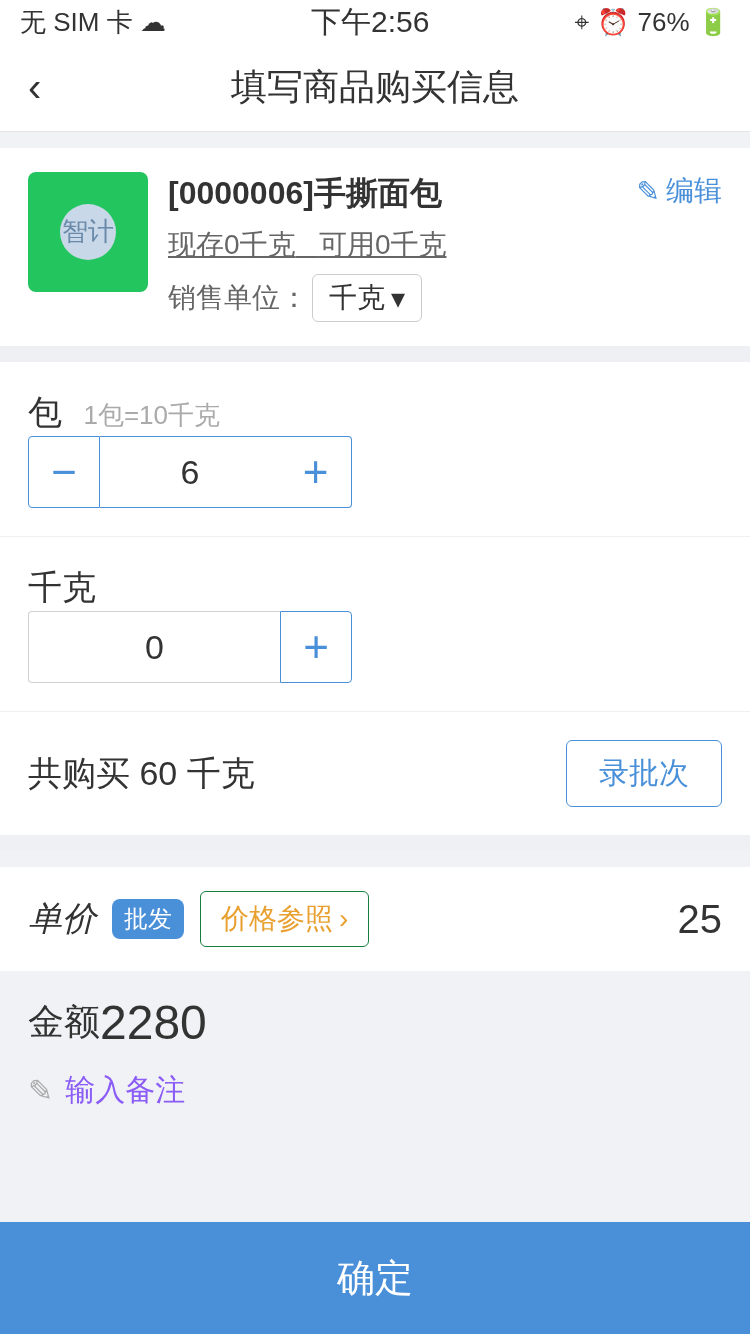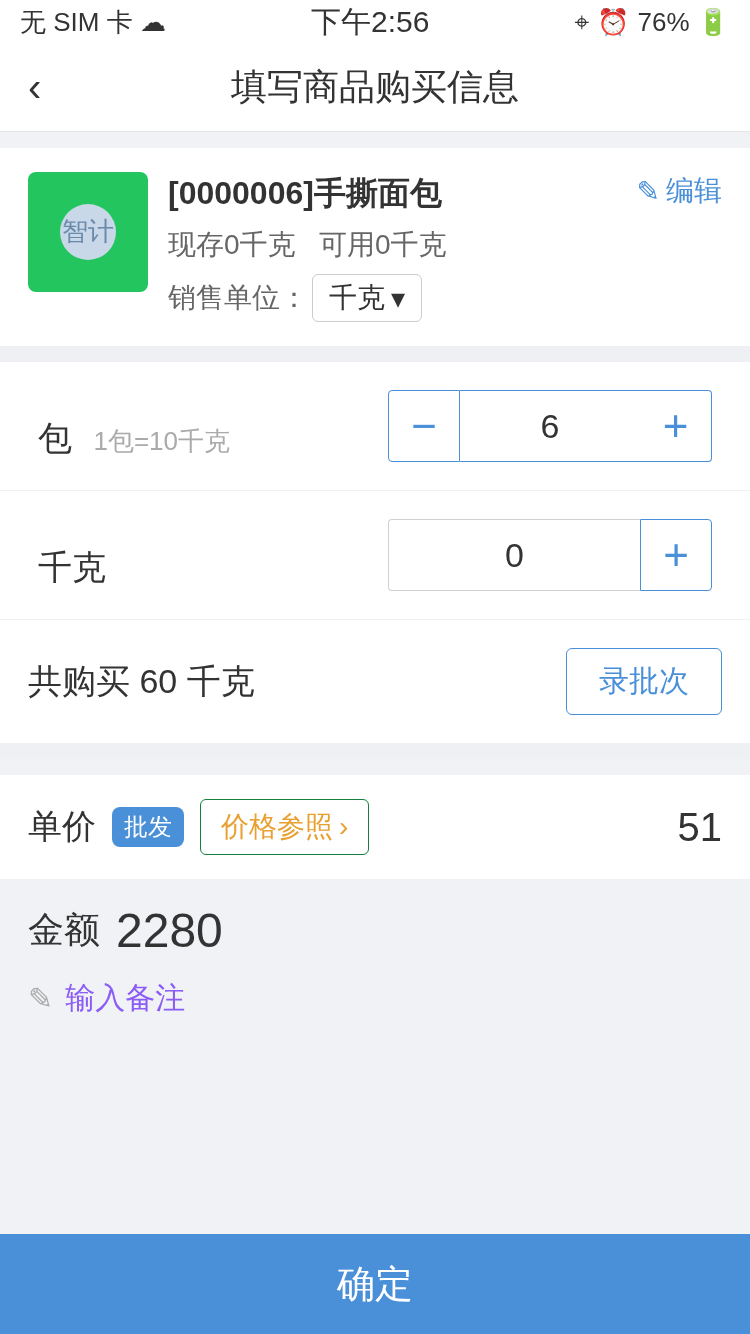--- a/index.html
+++ b/index.html
@@ -77,20 +77,21 @@
     .product-name {
       font-size: 32px;
       color: #333;
       font-weight: 700;
       margin-bottom: 10px;
     }
     .product-stock {
       font-size: 28px;
       color: #666;
       margin-bottom: 10px;
+      text-decoration: underline;
     }
     .product-unit {
       font-size: 28px;
       color: #666;
       display: flex;
       align-items: center;
       gap: 4px;
     }
     .unit-select {
       border: 1px solid #ccc;
@@ -118,23 +119,24 @@
       height: 16px;
       background: #eef0f4;
     }
 
     
     .input-section {
       background: #fff;
     }
     .input-row {
       display: flex;
-      align-items: flex-end;
-      padding: 28px 38px;
+      align-items: flex-start;
+      padding: 28px 28px;
       border-bottom: 1px solid #f0f0f0;
+      flex-direction: column;
     }
     .input-label {
       font-size: 34px;
       color: #333;
       flex: 1;
     }
     .input-hint {
       font-size: 26px;
       color: #aaa;
       margin-left: 12px;
@@ -226,21 +228,21 @@
       display: flex;
       align-items: center;
       justify-content: space-between;
       margin-top: 16px;
     }
     .price-left {
       display: flex;
       align-items: center;
       gap: 16px;
     }
-    .price-label { font-size: 34px; color: #333; }
+    .price-label { font-size: 34px; color: #333; font-style: italic; }
     .batch-tag {
       background: #4a90d9;
       color: #fff;
       font-size: 24px;
       padding: 4px 12px;
       border-radius: 8px;
     }
     .price-ref-btn {
       border: 1px solid #15803d;
       color: #e8a030;
@@ -260,40 +262,39 @@
     }
 
     
     .amount-section {
       background: #f0f2f5;
       padding: 24px 28px 12px;
     }
     .amount-row {
       display: flex;
       align-items: center;
-      gap: 16px;
       margin-bottom: 20px;
     }
     .amount-label { font-size: 36px; color: #333; }
     .amount-value { font-size: 48px; color: #333; font-weight: 500; }
     .note-row {
       display: flex;
       align-items: center;
       gap: 12px;
     }
     .note-icon { color: #aaa; font-size: 30px; }
     .note-text { font-size: 30px; color: #8b5cf6; }
 
     
     .confirm-btn {
       position: fixed;
       bottom: 0;
       left: 0;
       width: 750px;
-      height: 100px;
+      height: 112px;
       background: #4a90d9;
       color: #fff;
       font-size: 38px;
       display: flex;
       align-items: center;
       justify-content: center;
       cursor: pointer;
       border: none;
     }
 
@@ -384,21 +385,21 @@
 
 <div class="price-section">
   <div class="price-left">
     <span class="price-label">单价</span>
     <span class="batch-tag">批发</span>
     <button class="price-ref-btn">
       <span>价格参照</span>
       <span>›</span>
     </button>
   </div>
-  <span class="price-value">51</span>
+  <span class="price-value">25</span>
 </div>
 
 <div class="amount-section">
   <div class="amount-row">
     <span class="amount-label">金额</span>
     <span class="amount-value">2280</span>
   </div>
   <div class="note-row">
     <span class="note-icon">✎</span>
     <span class="note-text">输入备注</span>

